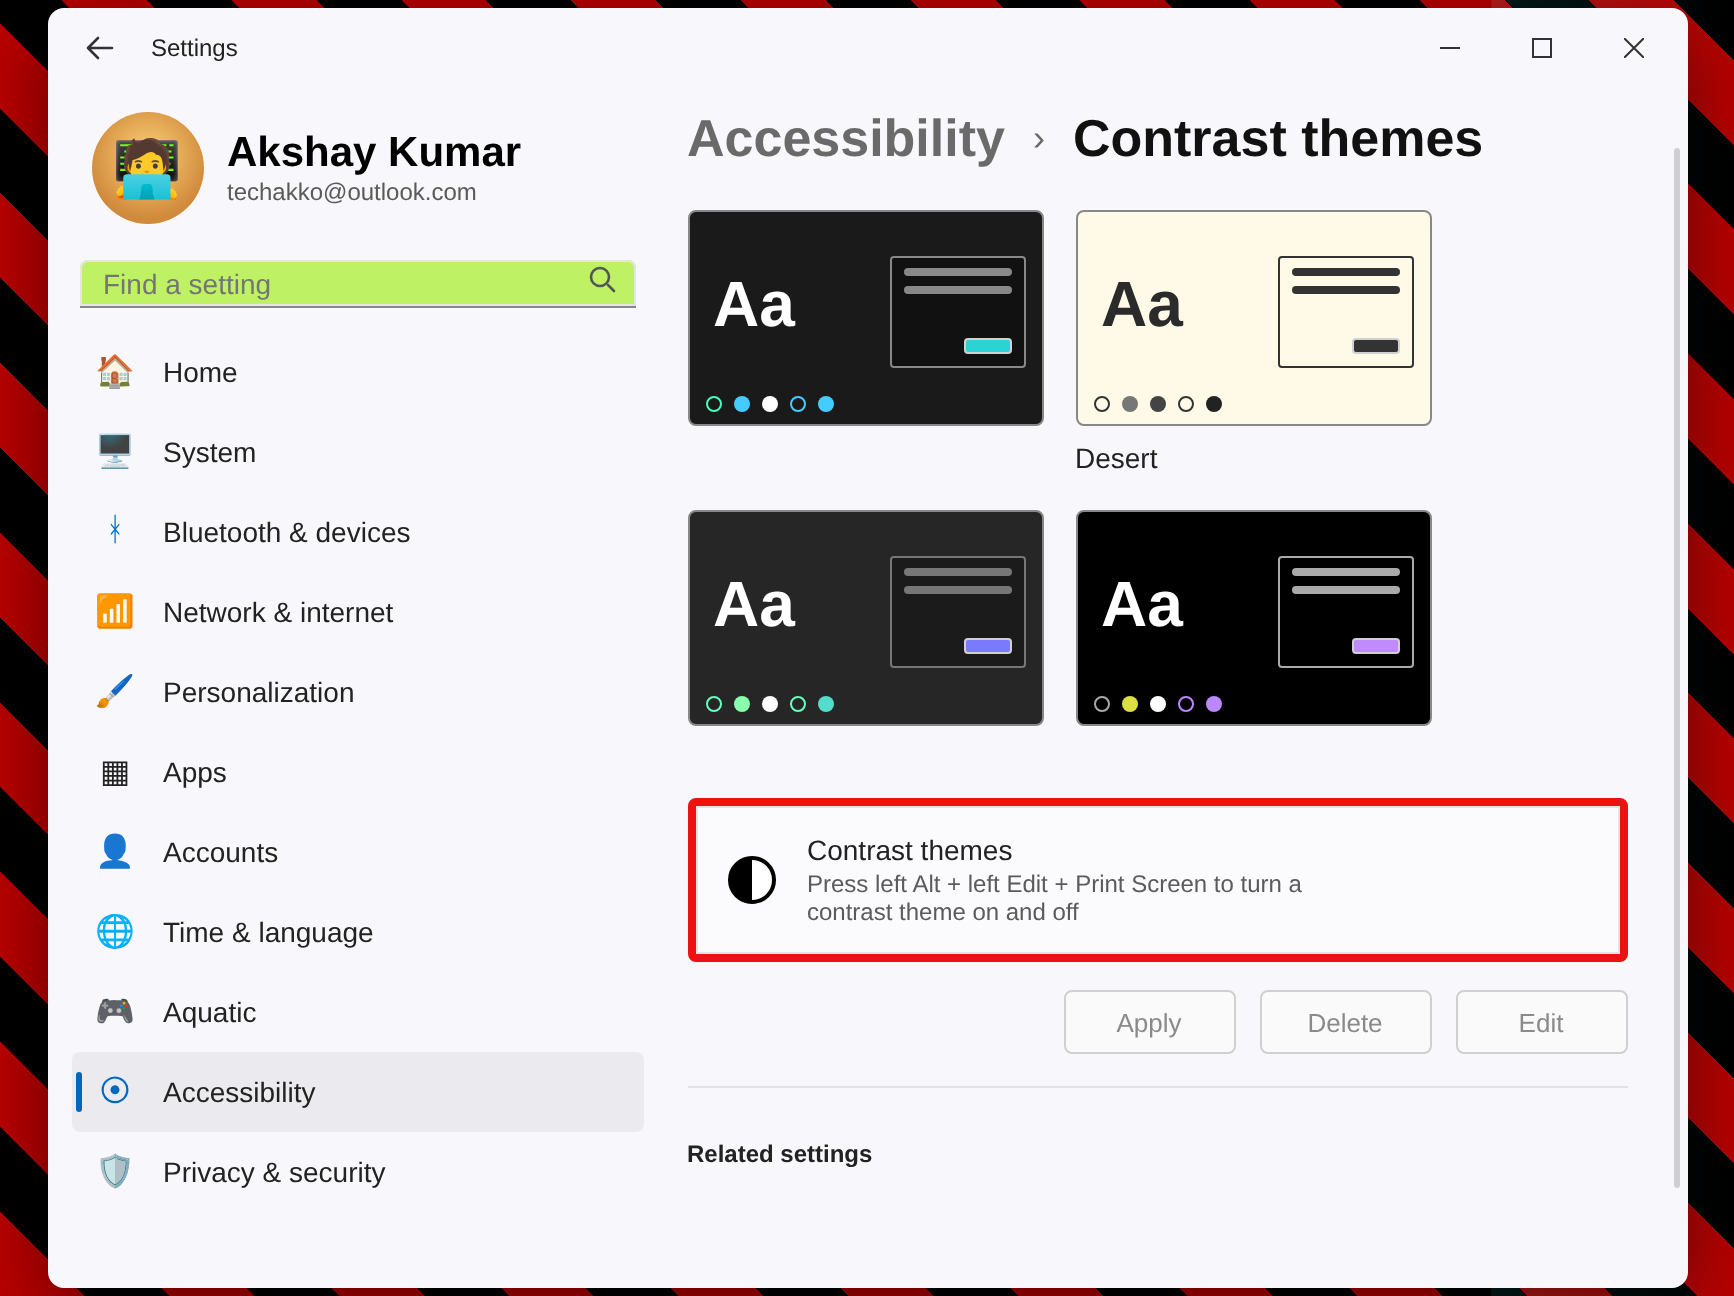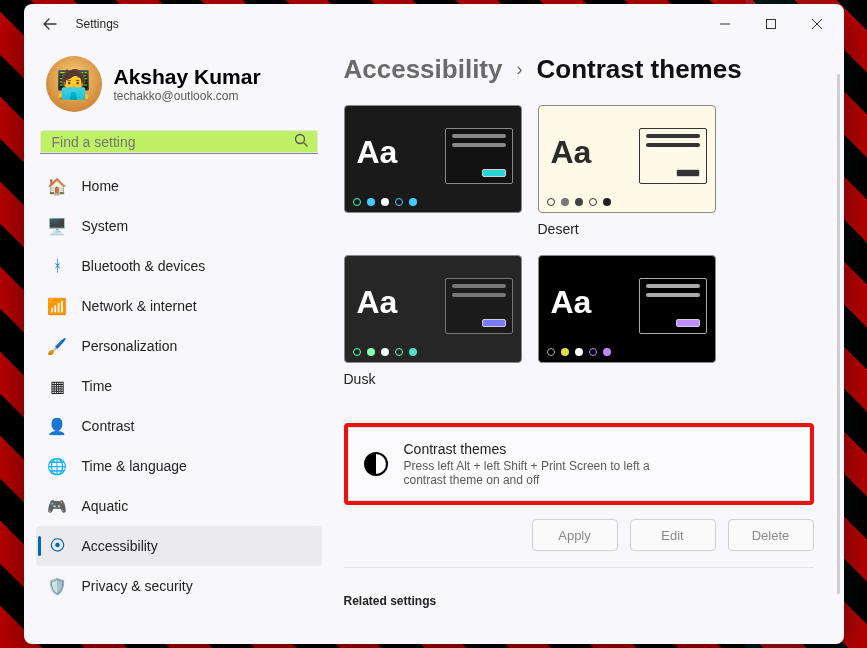--- a/index.html
+++ b/index.html
@@ -179,25 +179,25 @@
         <li>
             <span class="icon" style="color:#0aa">📶</span>
             <span>Network &amp; internet</span>
           </li>
         <li>
             <span class="icon">🖌️</span>
             <span>Personalization</span>
           </li>
         <li>
             <span class="icon">▦</span>
-            <span>Time</span>
+            <span>Apps</span>
           </li>
         <li>
             <span class="icon" style="color:#17805d">👤</span>
-            <span>Contrast</span>
+            <span>Accounts</span>
           </li>
         <li>
             <span class="icon">🌐</span>
             <span>Time &amp; language</span>
           </li>
         <li>
             <span class="icon">🎮</span>
             <span>Aquatic</span>
           </li>
         <li class="active">
@@ -264,21 +264,20 @@
                 <div class="btn"></div>
               </div>
             <div class="dots">
                 <span class="dot ring" style="border-color:#6fb"></span>
                 <span class="dot" style="background:#8fa"></span>
                 <span class="dot" style="background:#fff"></span>
                 <span class="dot ring" style="border-color:#6fb"></span>
                 <span class="dot" style="background:#5dc"></span>
               </div>
           </div>
-          <div class="theme-name">Dusk</div>
         </div>
         <div class="theme-card">
           <div class="theme-preview night">
             <span class="aa">Aa</span>
             <div class="win">
                 <div class="bar"></div>
                 <div class="bar"></div>
                 <div class="btn"></div>
               </div>
             <div class="dots">
@@ -289,26 +288,26 @@
                 <span class="dot" style="background:#b8f"></span>
               </div>
           </div>
         </div>
       </div>
 
       <div class="setting-card">
         <div class="ct-icon"></div>
         <div class="setting-text">
           <div class="setting-title">Contrast themes</div>
-          <div class="setting-desc">Press left Alt + left Shift + Print Screen to left a contrast theme on and off</div>
+          <div class="setting-desc">Press left Alt + left Edit + Print Screen to turn a contrast theme on and off</div>
         </div>
       </div>
 
       <div class="action-row">
         <div class="btn">Apply</div>
+        <div class="btn">Delete</div>
         <div class="btn">Edit</div>
-        <div class="btn">Delete</div>
       </div>
 
       <div class="related-hd">Related settings</div>
     </main>
   </div>
 </div>
 
 </body></html>

